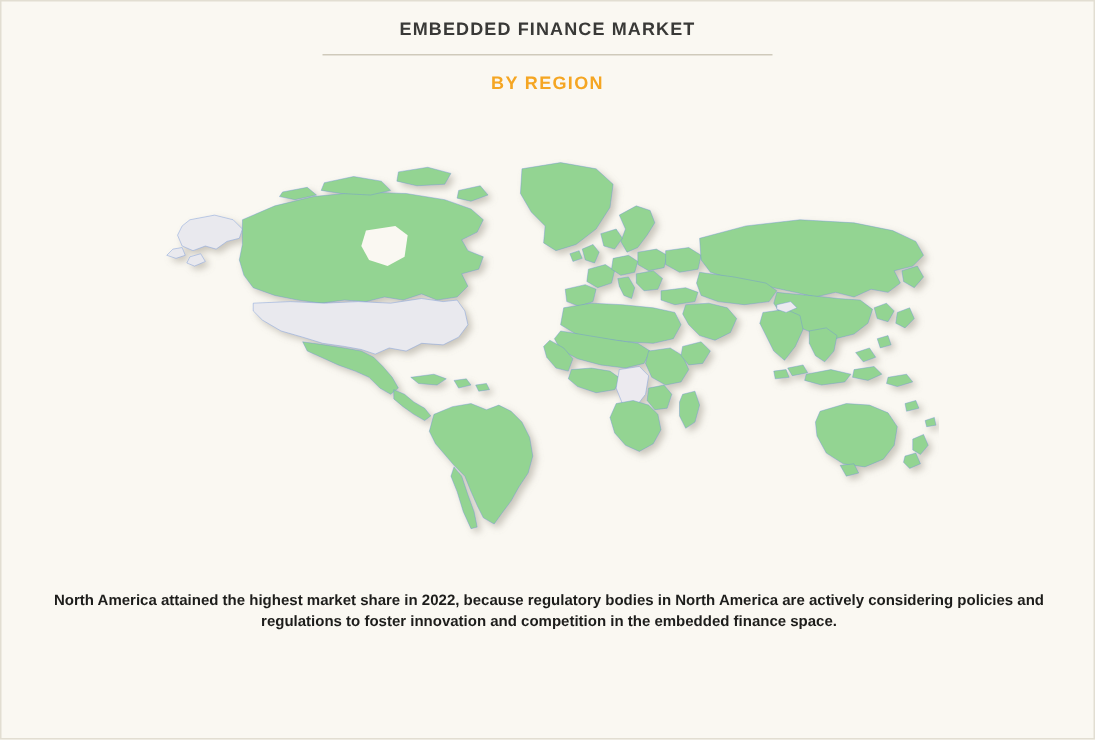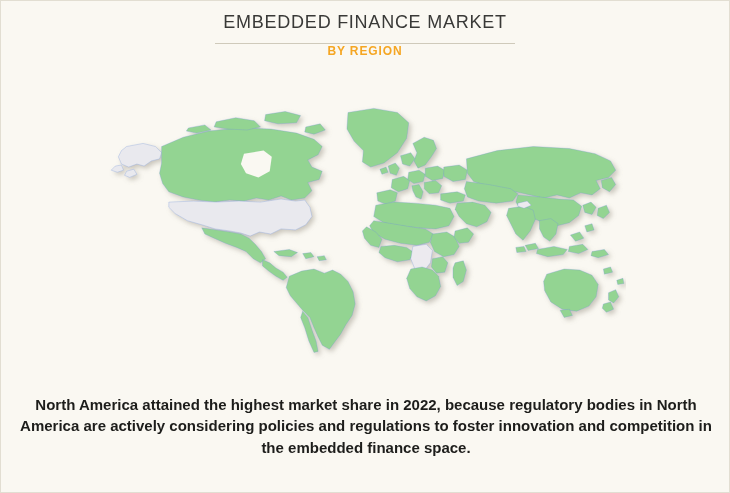--- a/index.html
+++ b/index.html
@@ -11,45 +11,46 @@
   }
   #card{
     position:absolute;left:0;top:0;width:730px;height:493px;
     box-sizing:border-box;
     border:1px solid #e2ded2;
     background:#faf8f2;
     display:flex;flex-direction:column;align-items:center;
   }
   #title{
     margin-top:12px;
-    font-size:18px;font-weight:normal;letter-spacing:.75px;
+    font-size:12px;font-weight:bold;letter-spacing:.75px;
     color:#393937;text-align:center;line-height:1.1;
   }
   #title-divider{
     width:300px;height:1px;background:#cfcabb;margin-top:10px;
   }
   #subtitle{
+    margin-top:11px;
     font-size:12px;font-weight:bold;letter-spacing:.9px;
     color:#f5a623;text-align:center;
   }
   #map-wrap{
     position:absolute;left:0;top:82px;width:730px;height:300px;
   }
   #map-wrap svg{display:block;margin:0 auto;}
   .land{
     fill:#93d492;stroke:#6f93d6;stroke-width:.55;
     stroke-linejoin:round;
   }
   .land.hl{ fill:#e9e9ee; }
   .land.blank{ fill:#eceaef; }
   #mapshadow{ filter:url(#softshadow); }
   #caption{
     position:absolute;left:0;top:393px;width:730px;
     padding:0 14px;box-sizing:border-box;
-    font-size:15px;font-weight:bold;color:#1d1d1b;
+    font-size:10px;font-weight:bold;color:#1d1d1b;
     text-align:center;line-height:1.42;
   }
   #footer{
     position:absolute;left:0;top:464px;width:730px;
     text-align:center;font-size:10.7px;color:#4a76bd;
     letter-spacing:.1px;
   }
   #footer .sep{color:#4a76bd;}
 </style>
 </head>

